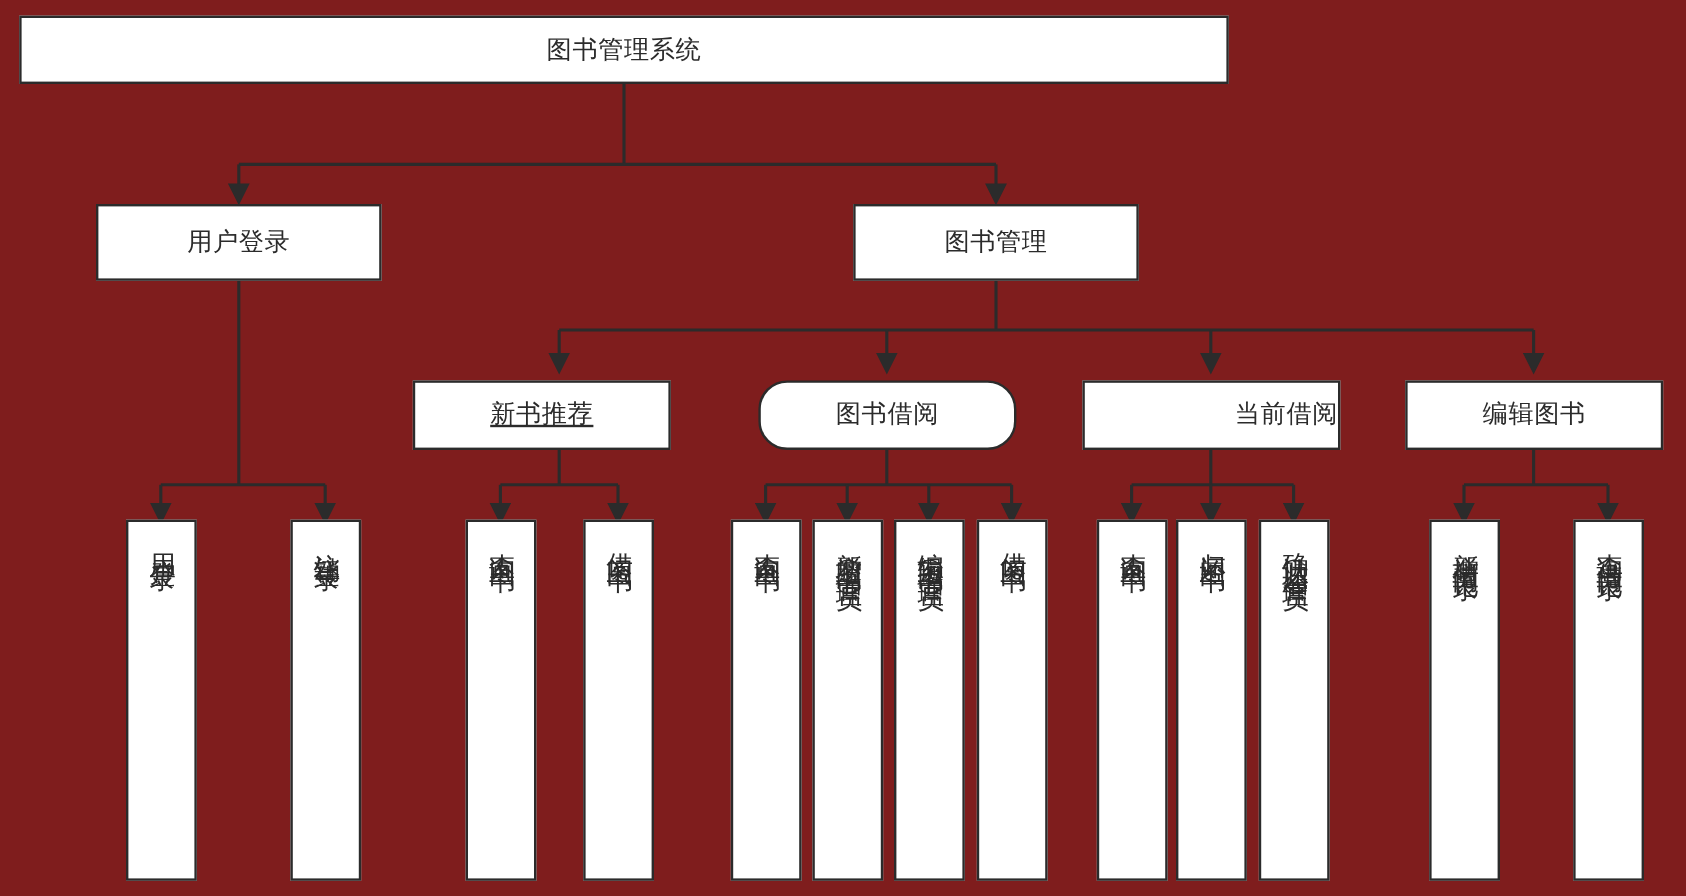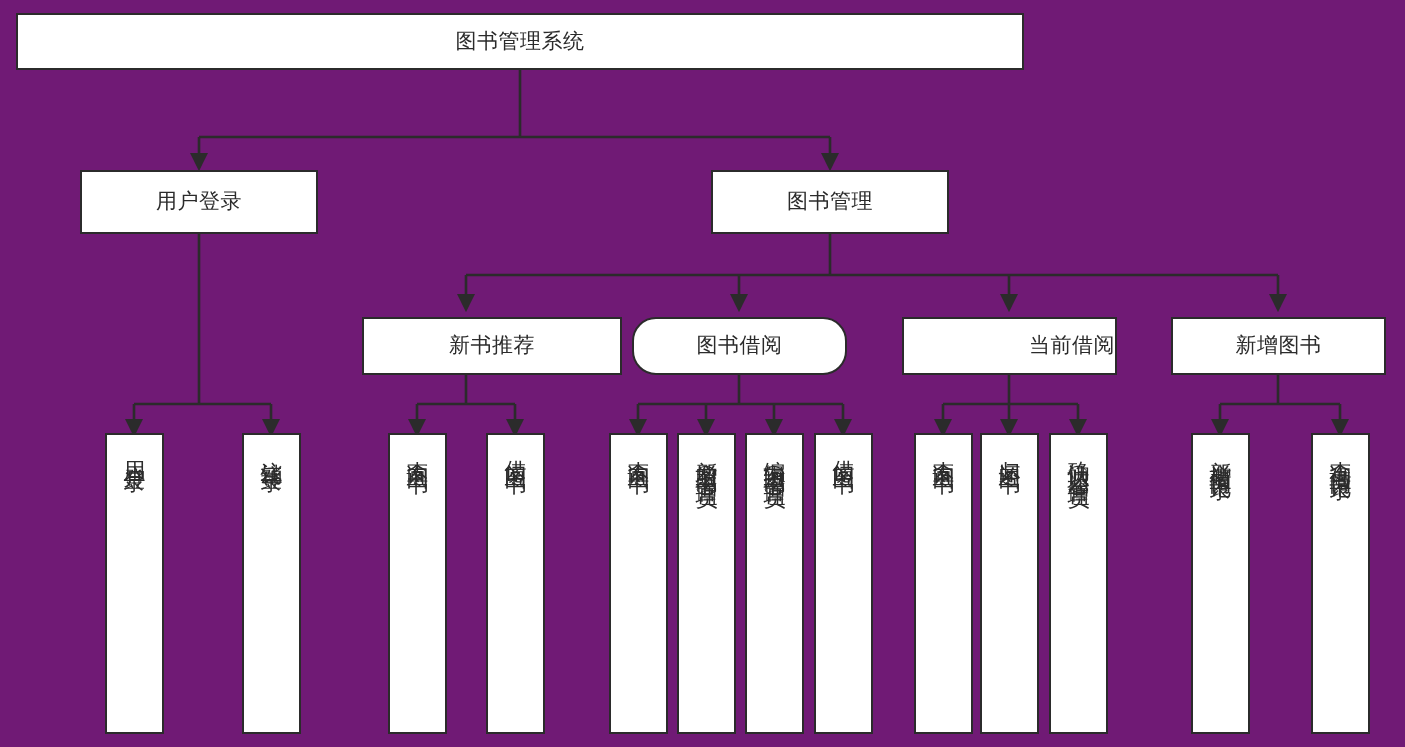--- a/index.html
+++ b/index.html
@@ -10,21 +10,21 @@
   body {
     width: 1405px;
     height: 747px;
     font-family: "DejaVu Sans", "Liberation Sans", sans-serif;
     overflow: hidden;
   }
   #diagram-root {
     position: relative;
     width: 1405px;
     height: 747px;
-    background: #701a75;
+    background: #7f1d1d;
   }
   svg#wires {
     position: absolute;
     top: 0;
     left: 0;
     width: 1405px;
     height: 747px;
   }
   .node {
     position: absolute;
@@ -126,31 +126,31 @@
     <span class="node-label">图书管理系统</span>
   </div>
 
   <div class="node" style="left:80px; top:170px; width:238px; height:64px;">
     <span class="node-label">用户登录</span>
   </div>
   <div class="node" style="left:711px; top:170px; width:238px; height:64px;">
     <span class="node-label">图书管理</span>
   </div>
 
-  <div class="node" style="left:362px; top:317px; width:260px; height:58px;">
+  <div class="node" style="left:344px; top:317px; width:215px; height:58px;text-decoration:underline;">
     <span class="node-label">新书推荐</span>
   </div>
   <div class="node" style="left:632px; top:317px; width:215px; height:58px;border-radius:24px;">
     <span class="node-label">图书借阅</span>
   </div>
   <div class="node" style="left:902px; top:317px; width:215px; height:58px;justify-content:flex-end;">
     <span class="node-label">当前借阅</span>
   </div>
   <div class="node" style="left:1171px; top:317px; width:215px; height:58px;">
-    <span class="node-label">新增图书</span>
+    <span class="node-label">编辑图书</span>
   </div>
 
   <div class="node vertical" style="left:105px; top:433px; width:59px; height:301px;">
     <span class="node-label">用户登录</span>
   </div>
   <div class="node vertical" style="left:242px; top:433px; width:59px; height:301px;">
     <span class="node-label">注销登录</span>
   </div>
 
   <div class="node vertical" style="left:388px; top:433px; width:59px; height:301px;">

